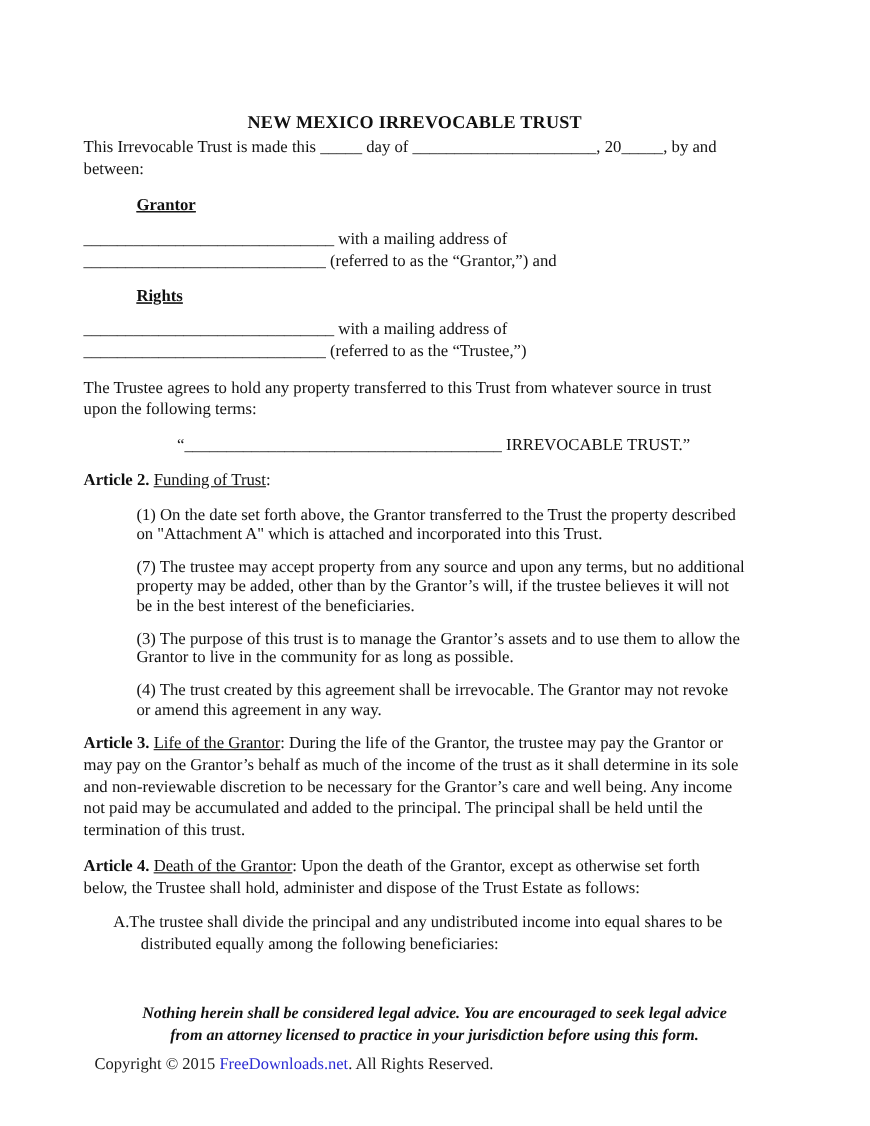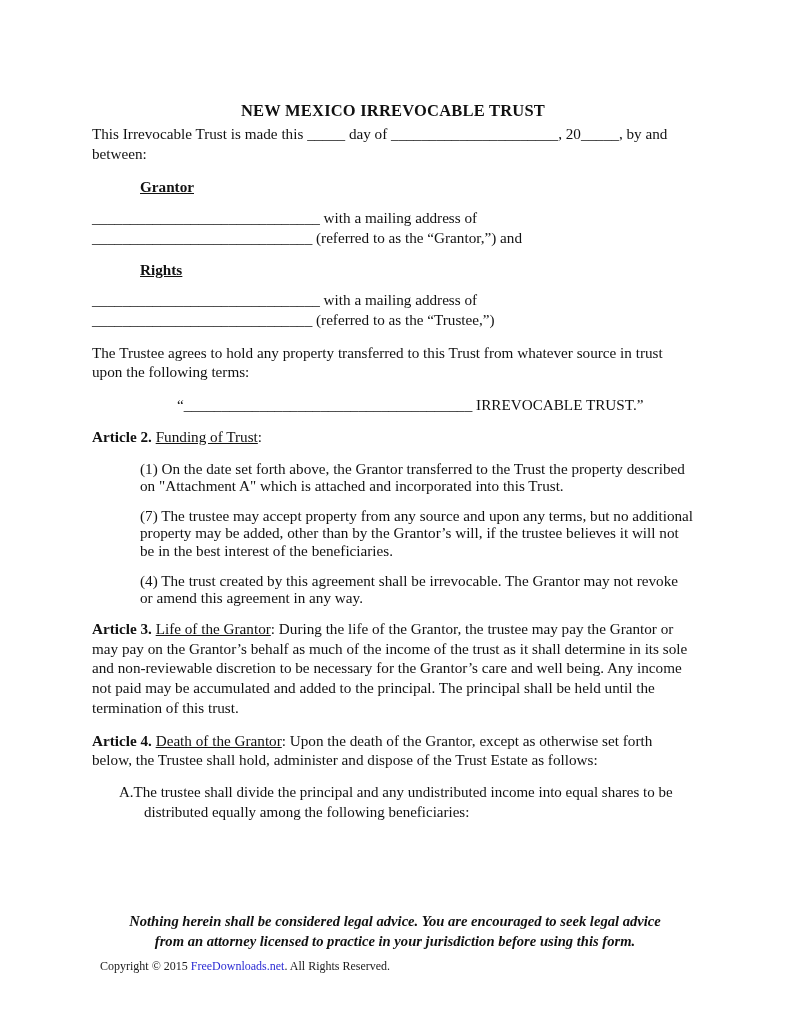--- a/index.html
+++ b/index.html
@@ -17,21 +17,21 @@
   }
   .page {
     position: relative;
     width: 791px;
     height: 1024px;
     background: #ffffff;
     box-sizing: border-box;
   }
   .content {
     position: absolute;
-    left: 92px;
+    left: 76px;
     top: 100px;
     width: 602px;
   }
 
   
   .doc-title {
     text-align: center;
     font-weight: bold;
     font-size: 16.5px;
     letter-spacing: .2px;
@@ -101,23 +101,23 @@
     top: 912px;
     width: 606px;
     text-align: center;
     font-weight: bold;
     font-style: italic;
     font-size: 14.6px;
     line-height: 1.35;
   }
   .copyright {
     position: absolute;
-    left: 100px;
+    left: 86px;
     top: 959px;
-    font-size: 12px;
+    font-size: 15px;
     line-height: 1.3;
     color: #1a1a1a;
   }
   .copyright .link {
     color: #2b2bd4;
   }
 </style>
 </head>
 <body>
 
@@ -139,20 +139,21 @@
 
     <p class="para">The Trustee agrees to hold any property transferred to this Trust from whatever source in trust upon the following terms:</p>
 
 
     <p class="quote-line">“______________________________________ IRREVOCABLE TRUST.”</p>
 
     <p class="para"><span class="art-label">Article 2.</span> <span class="u">Funding of Trust</span><span>:</span></p>
 
     <p class="indent1">(1) On the date set forth above, the Grantor transferred to the Trust the property described on "Attachment A" which is attached and incorporated into this Trust.</p>
     <p class="indent1">(7) The trustee may accept property from any source and upon any terms, but no additional property may be added, other than by the Grantor’s will, if the trustee believes it will not be in the best interest of the beneficiaries.</p>
+    <p class="indent1">(3) The purpose of this trust is to manage the Grantor’s assets and to use them to allow the Grantor to live in the community for as long as possible.</p>
     <p class="indent1">(4) The trust created by this agreement shall be irrevocable. The Grantor may not revoke or amend this agreement in any way.</p>
 
     <p class="para"><span class="art-label">Article 3.</span> <span class="u">Life of the Grantor</span><span>: During the life of the Grantor, the trustee may pay the Grantor or may pay on the Grantor’s behalf as much of the income of the trust as it shall determine in its sole and non-reviewable discretion to be necessary for the Grantor’s care and well being. Any income not paid may be accumulated and added to the principal. The principal shall be held until the termination of this trust.</span></p>
 
     <p class="para"><span class="art-label">Article 4.</span> <span class="u">Death of the Grantor</span><span>: Upon the death of the Grantor, except as otherwise set forth below, the Trustee shall hold, administer and dispose of the Trust Estate as follows:</span></p>
 
     <div class="sub-wrap">
       <span class="hang"><span class="letter">A.</span><span class="sub-body">The trustee shall divide the principal and any undistributed income into equal shares to be distributed equally among the following beneficiaries:</span></span>
     </div>
 

